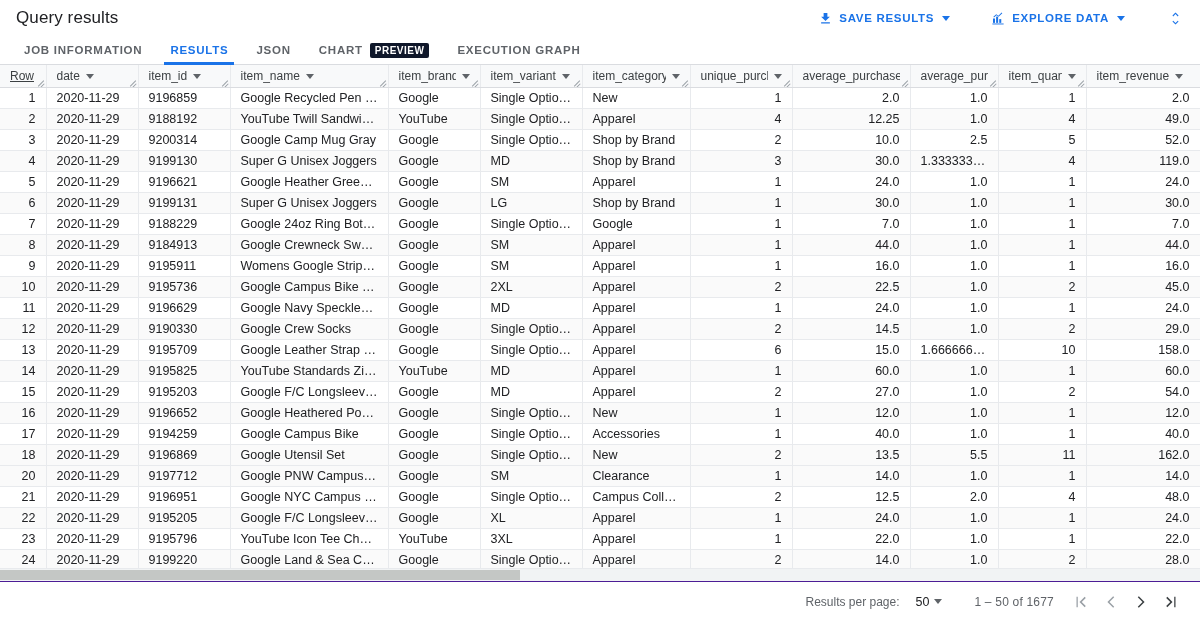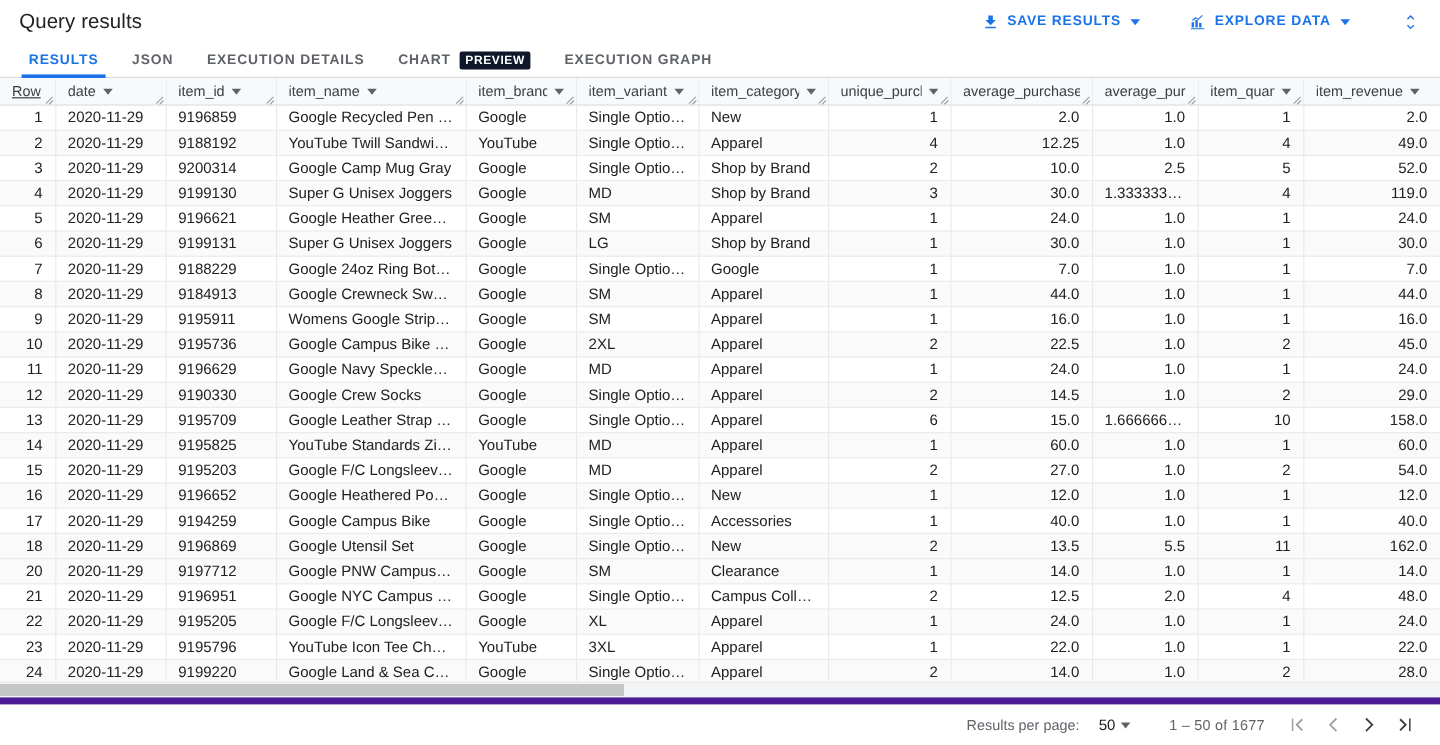--- a/index.html
+++ b/index.html
@@ -238,21 +238,21 @@
     cursor: grab;
   }
 
   
   .footer {
     height: 40px;
     flex: 0 0 40px;
     display: flex;
     align-items: center;
     justify-content: flex-end;
-    border-top: 6px solid #4c1d95;
+    border-top: 1px solid #4c1d95;
     padding-right: 14px;
     box-sizing: border-box;
     background: #fff;
     gap: 0;
   }
   .f-label {
     font-size: 12px;
     color: #5f6368;
     margin-right: 14px;
   }
@@ -332,28 +332,28 @@
           <svg class="icon-svg" width="17" height="17" viewBox="0 0 24 24" fill="#1a73e8">
             <path d="M12 5.8L15.2 9l1.1-1.1L12 3.6 7.7 7.9 8.8 9 12 5.8zm0 12.4L8.8 15l-1.1 1.1 4.3 4.3 4.3-4.3-1.1-1.1-3.2 3.2z"></path>
           </svg>
         </span>
       </button>
 
     </div>
   </div>
 
   <div class="tabs">
+    <div class="tab">
+      <span>JOB INFORMATION</span>
+    </div>
     <div class="tab active">
       <span>RESULTS</span>
     </div>
     <div class="tab">
       <span>JSON</span>
-    </div>
-    <div class="tab">
-      <span>EXECUTION DETAILS</span>
     </div>
     <div class="tab">
       <span>CHART</span>
       <span class="preview-chip">PREVIEW</span>
     </div>
     <div class="tab">
       <span>EXECUTION GRAPH</span>
     </div>
   </div>
 

